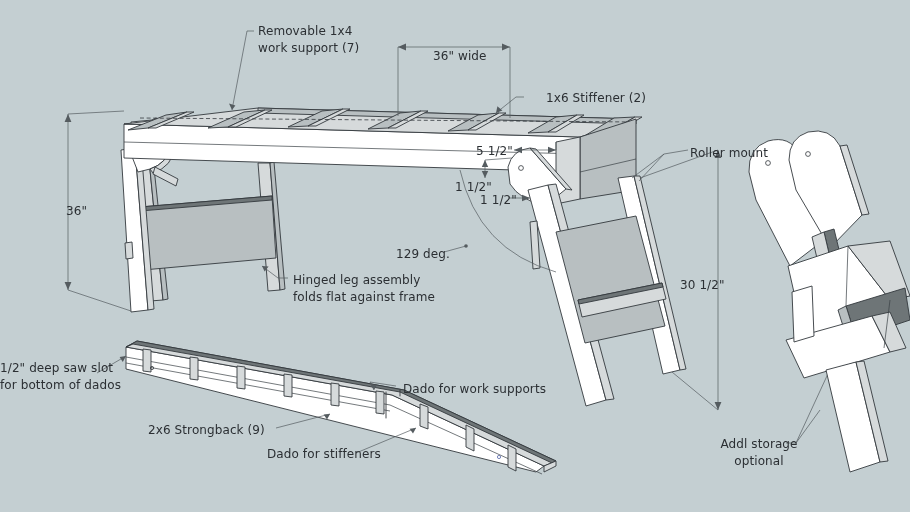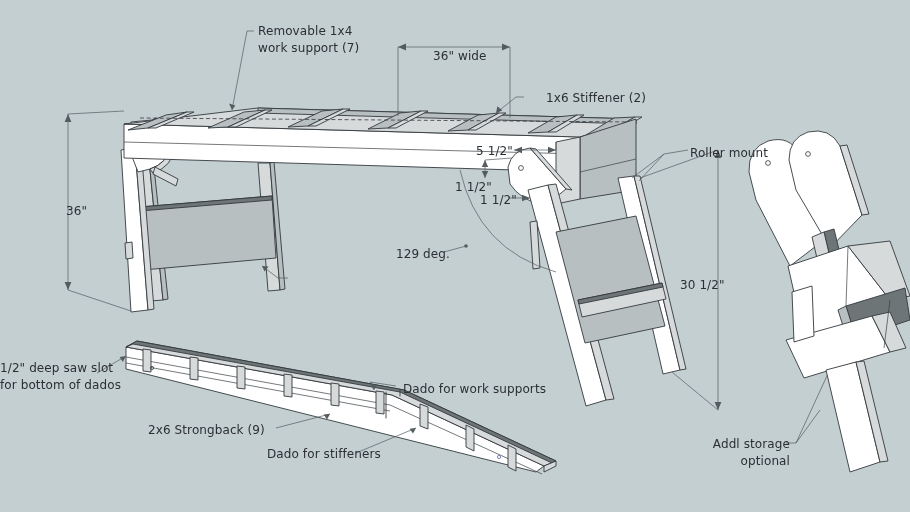--- a/index.html
+++ b/index.html
@@ -13,21 +13,21 @@
   #stage{position:absolute;left:0;top:0;width:910px;height:512px;}
   #stage svg{position:absolute;left:0;top:0;}
   .anno{
     position:absolute;
     color:#2b2f33;
     font-size:12px;
     line-height:17px;
     white-space:pre;
     letter-spacing:0.1px;
   }
-  .anno.ctr{text-align:right;}
+  .anno.ctr{text-align:center;margin-left:8px;}
   .anno.rt{text-align:right;}
 </style>
 </head>
 <body>
 
 <div id="stage">
 
   <svg width="910" height="512" viewBox="0 0 910 512">
     <defs>
       <style>
@@ -298,20 +298,22 @@
   <div class="anno" style="left:455px;top:179px;">1 1/2"</div>
 
   <div class="anno" style="left:480px;top:192px;">1 1/2"</div>
 
   <div class="anno" style="left:396px;top:246px;">129 deg.</div>
 
   <div class="anno" style="left:690px;top:145px;text-align:right;">Roller mount</div>
 
   <div class="anno" style="left:680px;top:277px;">30 1/2"</div>
 
+  <div class="anno" style="left:293px;top:272px;">Hinged leg assembly
+folds flat against frame</div>
 
   <div class="anno rt" style="left:0px;top:360px;width:95px;">1/2" deep saw slot
 for bottom of dados</div>
 
   <div class="anno" style="left:148px;top:422px;">2x6 Strongback (9)</div>
 
   <div class="anno" style="left:258px;top:446px;margin-left:9px;">Dado for stiffeners</div>
 
   <div class="anno" style="left:403px;top:381px;">Dado for work supports</div>
 

